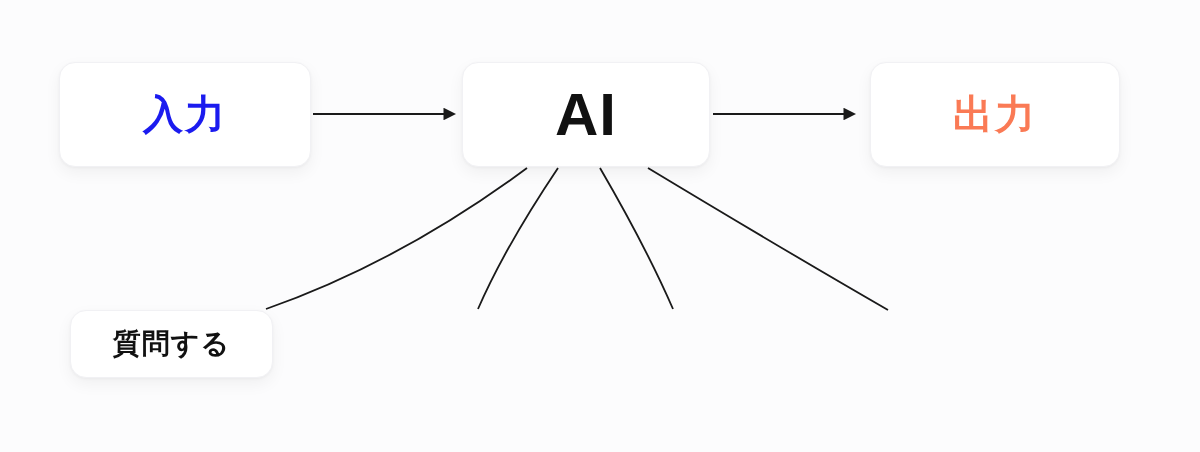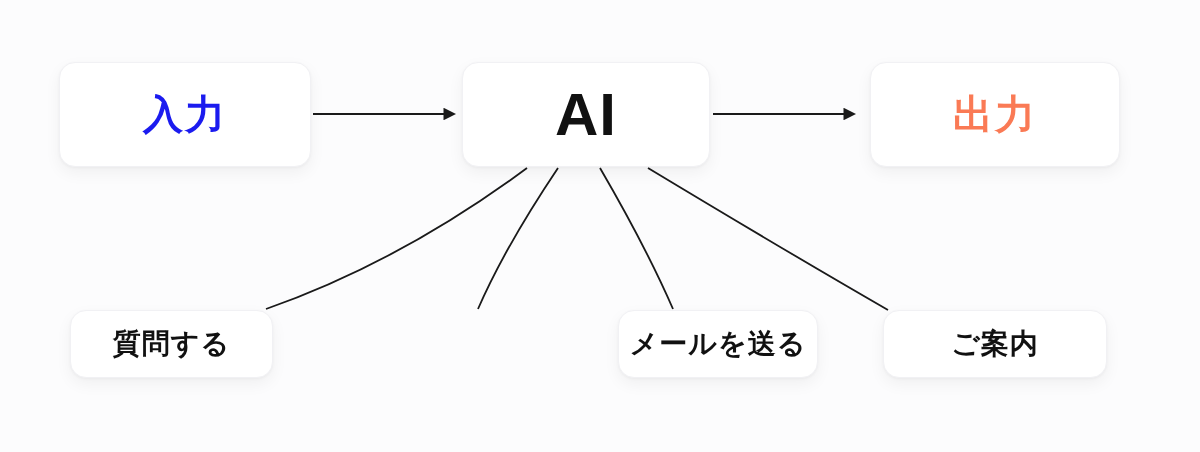--- a/index.html
+++ b/index.html
@@ -70,21 +70,15 @@
 
   <div id="node-output" class="node top-node">
     <span class="node-label" style="color: rgb(250, 122, 85);">出力</span>
   </div>
 
   <div id="node-task0" class="node task-node">
     <span class="node-label">質問する</span>
   </div>
 
 
-  <div id="node-task2" class="node task-node">
-    <span class="node-label">メールを送る</span>
-  </div>
 
-  <div id="node-task3" class="node task-node">
-    <span class="node-label">ご案内</span>
-  </div>
 
 </div>
 
 </body></html>

